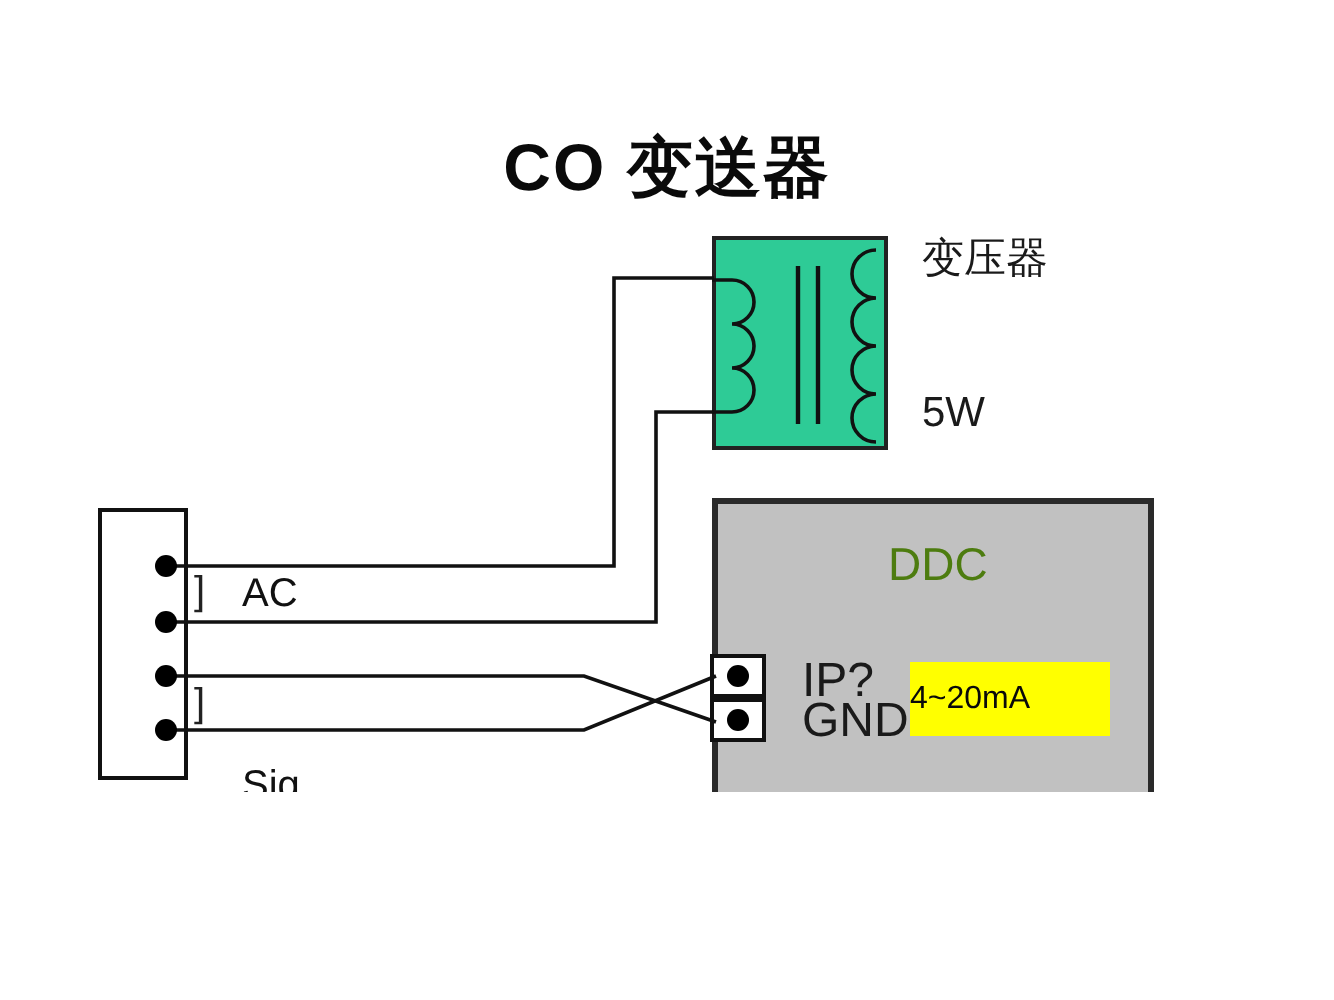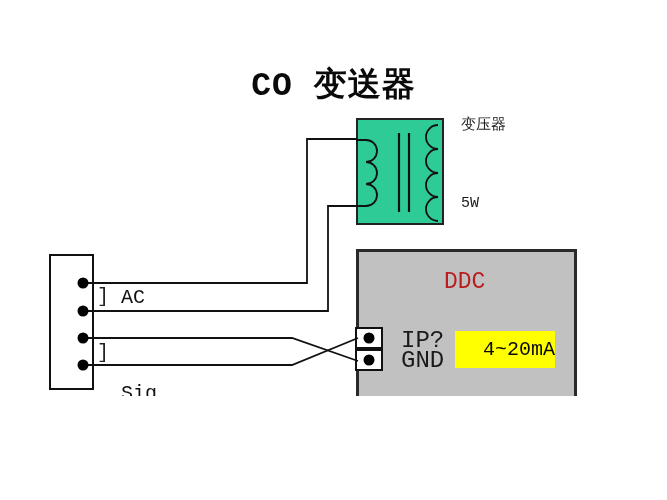--- a/index.html
+++ b/index.html
@@ -1,50 +1,50 @@
 <!DOCTYPE html>
 <html style="--c-transformer_fill: #2ecb96; --c-ddc_fill: #c1c1c1; --c-highlight_fill: #ffff00; --c-wire: #111111;"><head>
 <meta charset="utf-8">
 <style>
   html,body{margin:0;padding:0;background:#fff;}
   #canvas{
     position:relative;width:667px;height:396px;background:#fff;overflow:hidden;
-    font-family:Liberation Mono, monospace;color:#111;
+    font-family:Liberation Sans, sans-serif;color:#111;
   }
   .abs{position:absolute;}
   #title{
     left:0;top:62px;width:667px;text-align:center;
     font-size:33px;font-weight:bold;letter-spacing:1px;color:#0a0a0a;
   }
   #transformer-box{
     left:356px;top:118px;width:88px;height:107px;box-sizing:border-box;
     background:var(--c-transformer_fill,#2ecb96);border:2px solid #222;
   }
-  .xfmr-label{left:461px;font-size:15px;color:#1a1a1a;}
+  .xfmr-label{left:461px;font-size:21px;color:#1a1a1a;}
   #xfmr-name{top:115px;}
   #xfmr-voltage{top:155px;}
   #xfmr-power{top:195px;}
   #ddc-box{
     left:356px;top:249px;width:221px;height:161px;box-sizing:border-box;
     background:var(--c-ddc_fill,#c1c1c1);border:3px solid #2a2a2a;
   }
-  #ddc-label{left:444px;top:269px;font-size:23px;color:#b91c1c;}
+  #ddc-label{left:444px;top:269px;font-size:23px;color:#4d7c0f;}
   .term-box{
     left:355px;width:28px;height:22px;box-sizing:border-box;
     background:#fff;border:2px solid #111;
   }
   #term-box-ip{top:327px;}
   #term-box-gnd{top:349px;}
   .term-label{left:401px;font-size:24px;color:#1a1a1a;}
   #label-ip{top:327px;}
   #label-gnd{top:347px;text-align:center;}
   #current-badge{
     left:455px;top:331px;width:100px;height:37px;
     background:var(--c-highlight_fill,#ffff00);
-    text-align:right;line-height:37px;font-size:20px;color:#0a0a0a;
+    text-align:left;line-height:37px;font-size:16px;color:#0a0a0a;
   }
   #sensor-block{
     left:49px;top:254px;width:45px;height:136px;box-sizing:border-box;
     background:#fff;border:2px solid #111;
   }
   .bracket{left:97px;font-size:20px;color:#222;}
   #ac-bracket{top:285px;}
   #sig-bracket{top:341px;}
   .pair-label{left:121px;font-size:20px;color:#111;}
   #ac-label{top:286px;}

